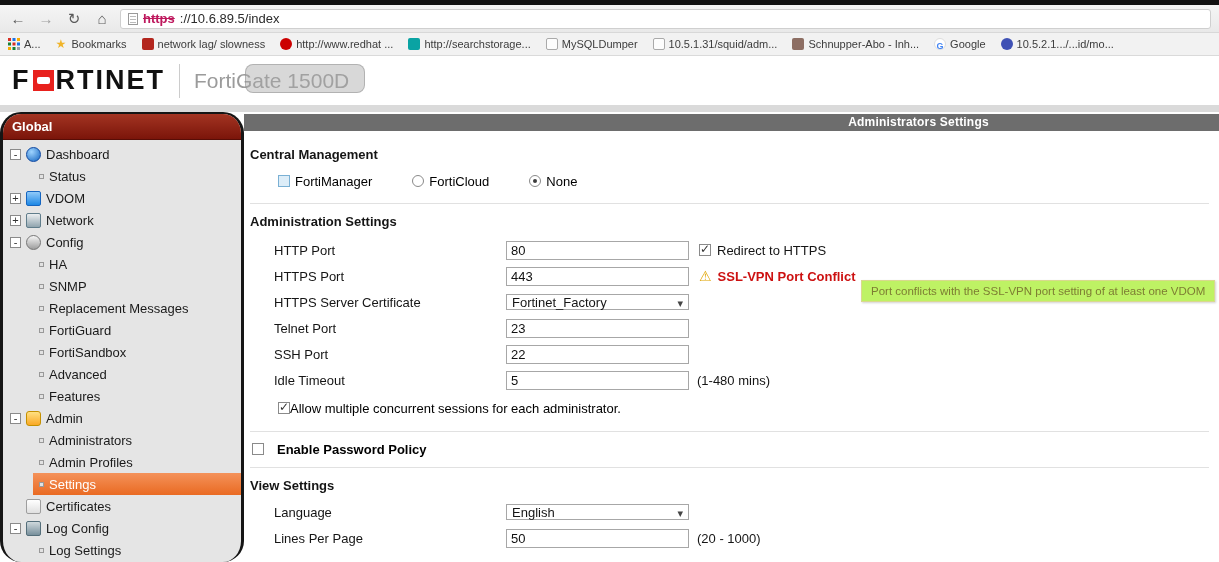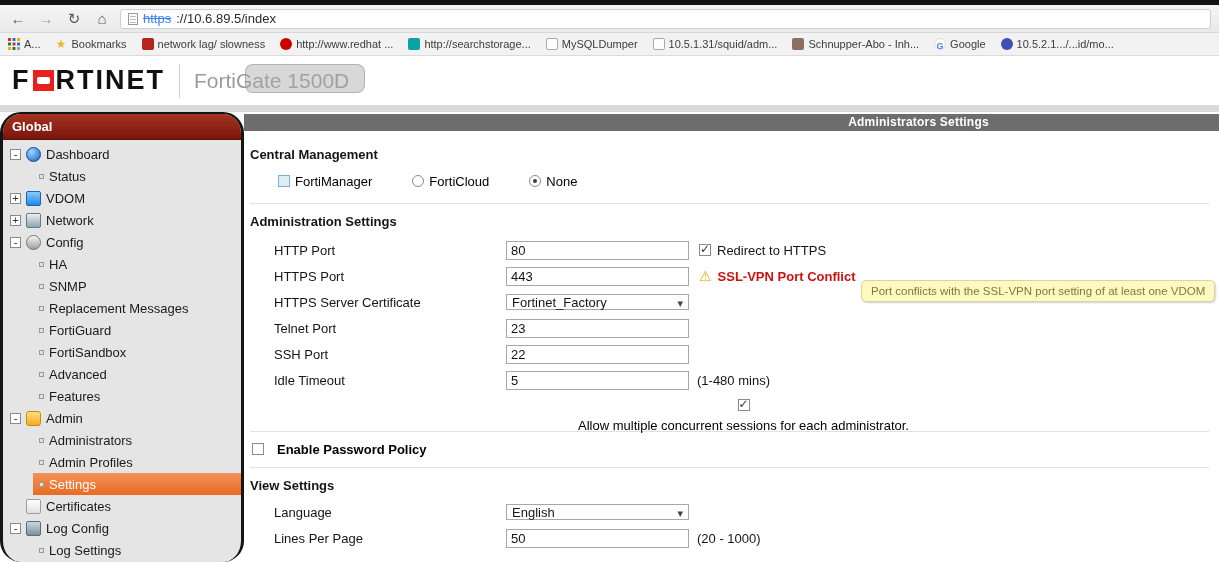--- a/index.html
+++ b/index.html
@@ -10,21 +10,21 @@
   .top-black { height:5px; background:#121212; }
   .navbar { height:28px; background:linear-gradient(#f5f5f5,#e9e9e9); border-bottom:1px solid #d8d8d8;
             display:flex; align-items:center; padding:0 8px; gap:8px; }
   .nav-btn { width:20px; text-align:center; font-size:15px; color:#5a5a5a; cursor:pointer; line-height:20px; }
   .nav-btn.dim { color:#a0a0a0; }
   .addr-bar { flex:1; height:20px; background:#fff; border:1px solid #cfcfcf; border-radius:3px;
               display:flex; align-items:center; padding:0 7px; gap:5px; font-size:13px; }
   .page-ico { width:10px; height:12px; border:1px solid #9a9a9a; background:#fff; position:relative; flex:0 0 auto; }
   .page-ico::after { content:""; position:absolute; left:1px; top:2px; right:1px; height:1px; background:#bbb;
                      box-shadow:0 3px 0 #bbb, 0 6px 0 #bbb; }
-  .scheme { color:#3b82f6; text-decoration:line-through; font-weight:normal; }
+  .scheme { color:#be185d; text-decoration:line-through; font-weight:bold; }
   .addr-rest { color:#2b2b2b; }
 
   .bookbar { height:23px; background:#f2f2f2; border-bottom:1px solid #dadada; display:flex; align-items:center;
              padding:0 8px; gap:15px; font-size:11px; color:#3c3c3c; white-space:nowrap; overflow:hidden; }
   .bm { display:flex; align-items:center; gap:4px; cursor:pointer; }
   .fav { width:12px; height:12px; border-radius:2px; display:inline-block; flex:0 0 auto; }
   .f-star::before { content:"\2605"; color:#f0b429; font-size:12px; line-height:12px; display:block; }
   .f-red { background:#b3261e; }
   .f-redhat { background:#c00; border-radius:50%; }
   .f-teal { background:#0aa3a3; }
@@ -91,25 +91,25 @@
   .fselect { width:183px; height:16px; border:1px solid #a7a7a7; background:#fff; display:flex; align-items:center;
              justify-content:space-between; padding:0 5px; cursor:pointer; }
   .sel-arrow::before { content:"\25BE"; font-size:11px; color:#444; }
   .after { display:flex; align-items:center; gap:6px; margin-left:10px; }
   .chk { width:12px; height:12px; border:1px solid #8a8a8a; background:#fff; position:relative; display:inline-block; flex:0 0 auto; }
   .chk.on::after { content:"\2713"; position:absolute; left:0; top:-3px; font-size:12px; font-weight:bold; color:#333; }
   .warn-icon::before { content:"\26A0"; color:#e0a400; font-size:14px; }
   .conflict { color:#cc1111; font-weight:bold; }
   .hint { margin-left:8px; }
 
-  .concurrent { display:flex; align-items:center; gap:7px; margin:6px 0 0 28px; height:18px; font-size:13px;flex-direction:column; }
+  .concurrent { display:flex; align-items:center; margin:6px 0 0 28px; height:18px; font-size:13px; }
   .policy-row { display:flex; align-items:center; gap:13px; margin:7px 0 0 2px; height:20px; font-size:13px; font-weight:bold; }
 
-  .tooltip { position:absolute; left:617px; top:168px; background:#fef9c3; border:1px solid #d9d98e; color:#7d7d33;
-             font-size:11.5px; padding:4px 9px; border-radius:5px; box-shadow:1px 1px 2px rgba(0,0,0,.18);
+  .tooltip { position:absolute; left:617px; top:168px; background:#bef264; border:1px solid #d9d98e; color:#7d7d33;
+             font-size:11.5px; padding:4px 9px; border-radius:0; box-shadow:1px 1px 2px rgba(0,0,0,.18);
              white-space:nowrap; z-index:5; }
 
   .mt14 { margin-top:14px; } .mt10 { margin-top:10px; } .mt8 { margin-top:8px; } .mt6 { margin-top:6px; }
 </style>
 </head>
 <body>
 
 <div class="top-black"></div>
 
 <div class="navbar">

